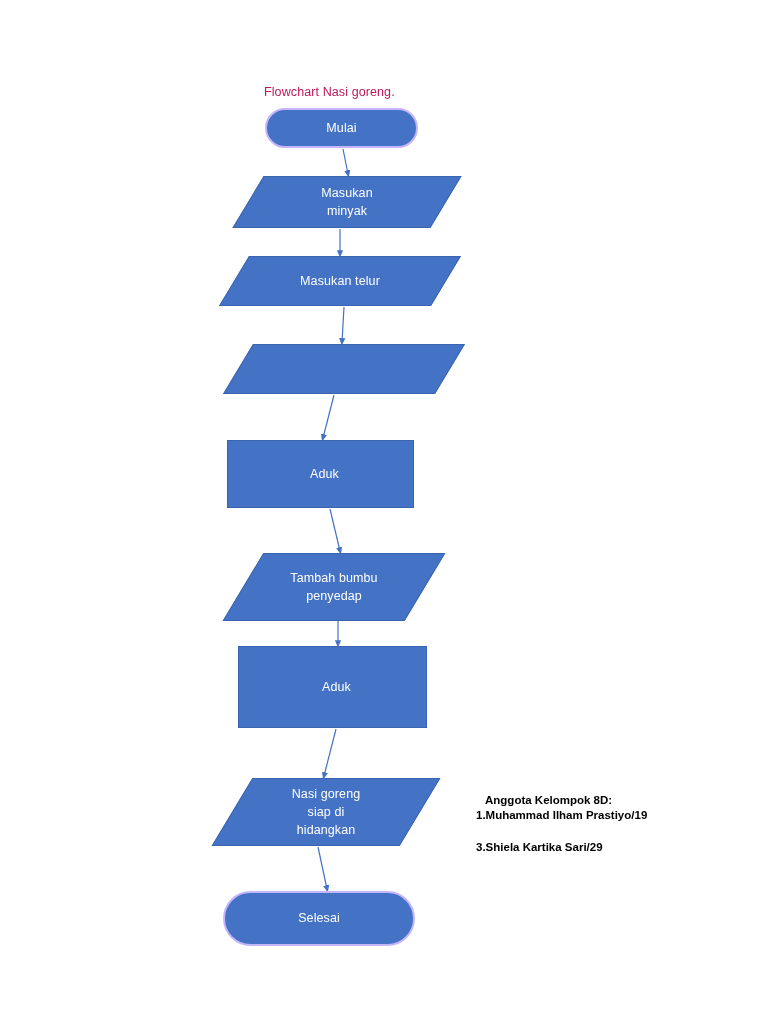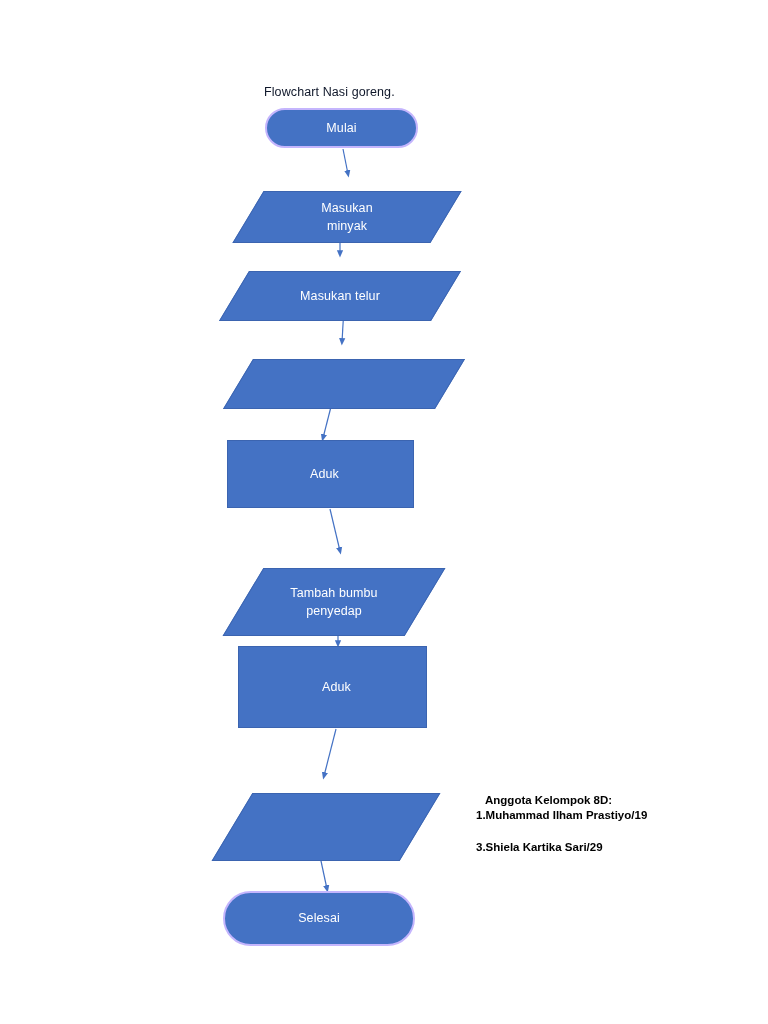--- a/index.html
+++ b/index.html
@@ -23,21 +23,21 @@
     width: 768px;
     height: 1024px;
   }
 
   .chart-title {
     position: absolute;
     left: 264px;
     top: 85px;
     font-size: 12.5px;
     font-weight: 400;
-    color: #0f172a;
+    color: #be185d;
     white-space: nowrap;
     letter-spacing: 0.1px;
   }
 
   .node {
     position: absolute;
     box-sizing: border-box;
     display: flex;
     align-items: center;
     justify-content: center;
@@ -62,21 +62,20 @@
 
   .shape-process {
     background: #4472C4;
     border: 1px solid #3b64b0;
     padding-left: 8px;
   }
 
   .shape-io {
     background: transparent;
     border: none;
-    margin-top: 15px;
   }
   .shape-io .io-skew {
     position: absolute;
     left: 0;
     top: 0;
     width: 100%;
     height: 100%;
     background: #4472C4;
     border: 1px solid #3b64b0;
     box-sizing: border-box;
@@ -154,20 +153,23 @@
     <div class="node shape-io" style="left: 243px; top: 553px; width: 182px; height: 68px;">
       <div class="io-skew"></div>
       <span class="node-label">Tambah bumbu
 penyedap</span>
     </div>
     <div class="node shape-process" style="left: 238px; top: 646px; width: 189px; height: 82px;">
       <span class="node-label">Aduk</span>
     </div>
     <div class="node shape-io" style="left: 232px; top: 778px; width: 188px; height: 68px;">
       <div class="io-skew"></div>
+      <span class="node-label">Nasi goreng
+siap di
+hidangkan</span>
     </div>
     <div class="node shape-terminator" style="left: 223px; top: 891px; width: 192px; height: 55px;">
       <span class="node-label">Selesai</span>
     </div>
   </div>
 
 <div class="members-block">
   <div class="members-heading">Anggota Kelompok 8D:</div>
   <div id="members-list">
       <div class="member-item">1.Muhammad Ilham Prastiyo/19</div>

